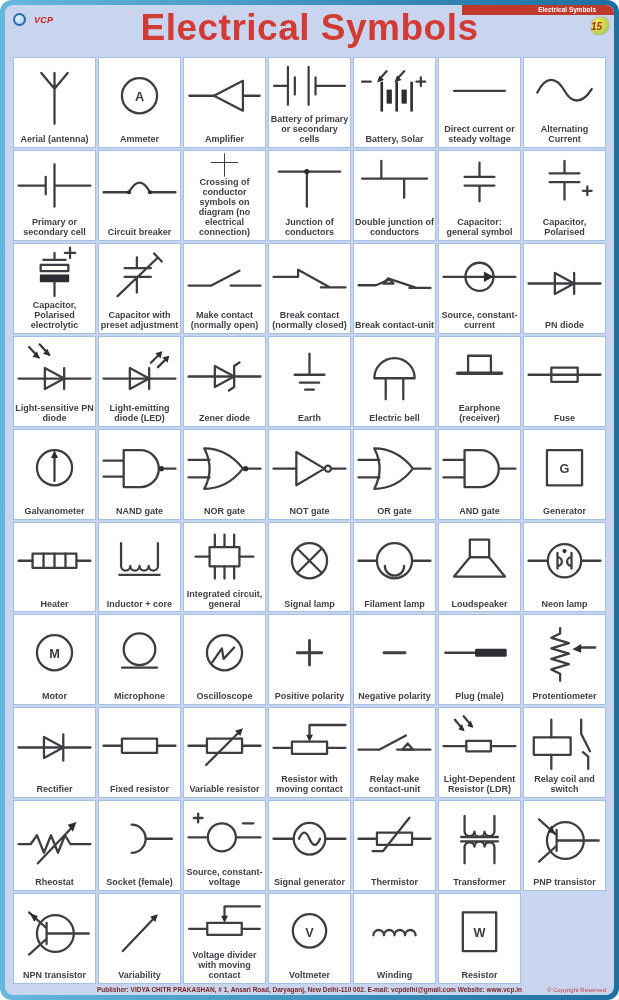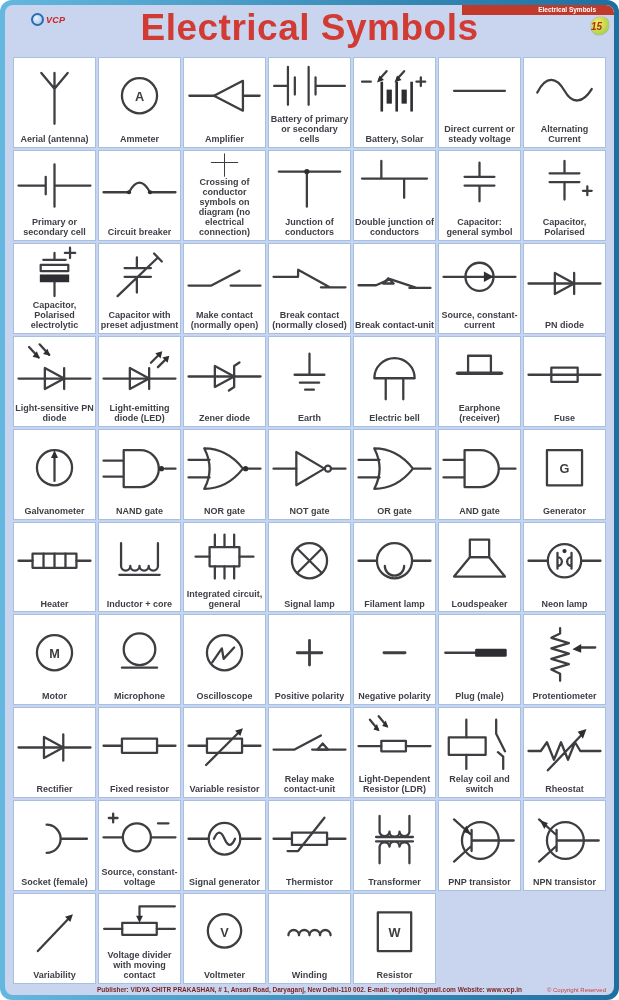--- a/index.html
+++ b/index.html
@@ -1,21 +1,21 @@
 <!DOCTYPE html>
 <html><head>
 <meta charset="utf-8">
 <style>
   html,body{margin:0;padding:0;background:#fff;}
   body{width:619px;height:1000px;font-family:"Liberation Sans",sans-serif;}
   .poster{position:relative;width:619px;height:1000px;background:linear-gradient(90deg,#64b7de,#1c6f9f);border-radius:12px;box-sizing:border-box;}
   .inner{position:absolute;inset:5px;background:#c9d5ee;border-radius:8px;overflow:hidden;}
   .top-strip{position:absolute;top:0;right:0;width:152px;height:10px;background:#c0392b;border-top-right-radius:8px;color:#fff;font-size:6.5px;line-height:10px;text-align:right;padding-right:18px;box-sizing:border-box;font-weight:bold;}
   .badge{position:absolute;top:12px;right:5px;width:18px;height:18px;border-radius:50% 40% 55% 45%;background:radial-gradient(circle at 35% 35%,#ffec62,#8bc53f);display:flex;align-items:center;color:#a8321e;font-size:10px;font-weight:bold;font-style:italic;box-shadow:0 0 1px #456;}
-  .logo{position:absolute;top:8px;left:26px;display:flex;align-items:center;gap:2px;}
+  .logo{position:absolute;top:8px;left:8px;display:flex;align-items:center;gap:8px;}
   .logo-globe{width:13px;height:13px;border-radius:50%;border:2px solid #2b6cb0;background:radial-gradient(circle at 35% 35%,#eaf3fc,#9cc3e8);box-sizing:border-box;}
   .logo-text{color:#cc2222;font-weight:bold;font-style:italic;font-size:9px;letter-spacing:0.3px;}
   .title{position:absolute;top:2px;left:0;width:100%;margin:0;text-align:center;font-size:37px;font-weight:bold;color:#d23b33;letter-spacing:0.5px;}
   .grid{position:absolute;top:52px;left:8px;right:8px;bottom:11px;display:grid;grid-template-columns:repeat(7,1fr);grid-template-rows:repeat(10,1fr);gap:2px;}
   .cell{background:#fff;border:1px solid #a6c0e4;display:flex;flex-direction:column;align-items:center;justify-content:flex-end;padding:2px 1px 2px;box-sizing:border-box;min-height:0;}
   .cell svg{width:100%;flex:1 1 0;min-height:0;display:block;}
   .cell-label{flex:0 0 auto;font-size:9px;font-weight:600;line-height:1.1;color:#3e3e46;text-align:center;}
   .sym{stroke:#3e3e42;stroke-width:2.6;fill:none;stroke-linecap:round;stroke-linejoin:round;}
   .sym .f{fill:#2e2e32;stroke:none;}
   .glyph{fill:#3e3e42;stroke:none;font-family:"Liberation Sans",sans-serif;font-size:14.5px;font-weight:bold;text-anchor:middle;}
@@ -504,20 +504,30 @@
               <path d="M4,30 H25 M65,30 H86 M24,52 L60,16"></path>
               <rect x="25" y="22" width="40" height="16"></rect>
               <polygon class="f" points="66,10 57,13 63,19"></polygon>
             </g>
           </svg>
           <div class="cell-label">Variable resistor</div>
         </div>
         <div class="cell">
           <svg viewBox="0 0 90 64" preserveAspectRatio="xMidYMid meet">
             <g class="sym">
+              <path d="M4,38 H25 M65,38 H86 M45,12 V24 M45,12 H86"></path>
+              <rect x="25" y="31" width="40" height="14"></rect>
+              <polygon class="f" points="45,31 41,23 49,23"></polygon>
+            </g>
+          </svg>
+          <div class="cell-label">Resistor with moving contact</div>
+        </div>
+        <div class="cell">
+          <svg viewBox="0 0 90 64" preserveAspectRatio="xMidYMid meet">
+            <g class="sym">
               <path d="M4,40 H28 M28,40 L58,24 M48,40 H86"></path>
               <polygon points="60,33 54,40 66,40"></polygon>
             </g>
           </svg>
           <div class="cell-label">Relay make contact-unit</div>
         </div>
         <div class="cell">
           <svg viewBox="0 0 90 64" preserveAspectRatio="xMidYMid meet">
             <g class="sym">
               <path d="M4,36 H30 M58,36 H86 M17,6 L26,17 M27,2 L36,13"></path>

